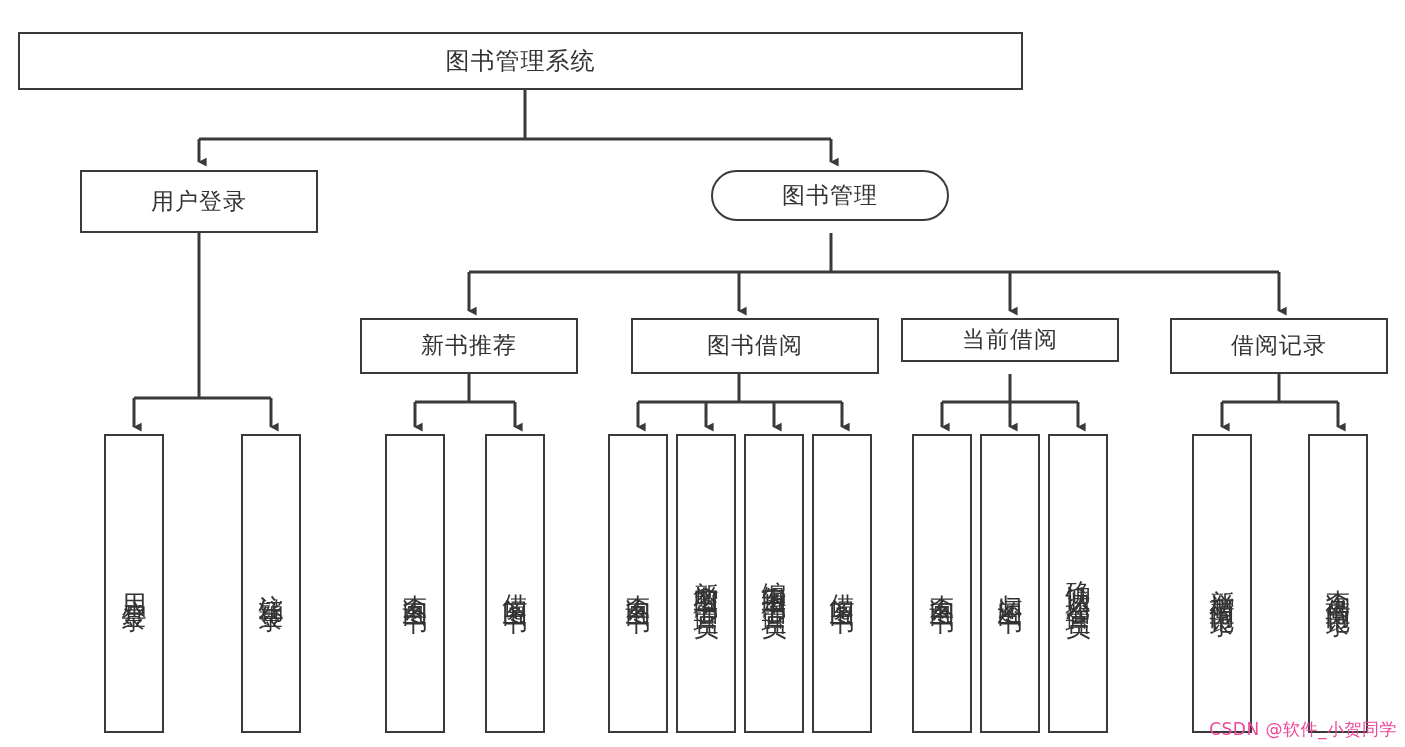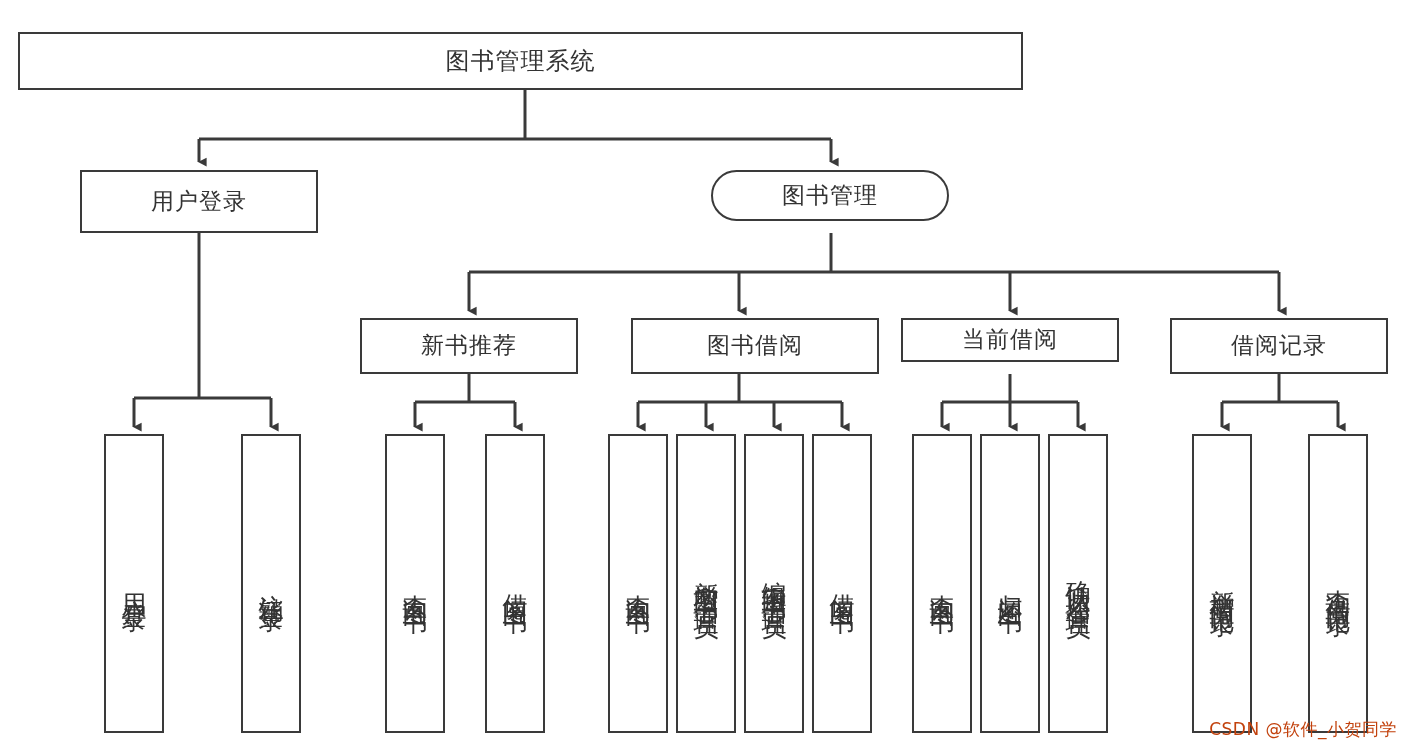--- a/index.html
+++ b/index.html
@@ -64,21 +64,21 @@
     font-size: 25px;
     letter-spacing: 5px;
     line-height: 1;
     max-height: 100%;
   }
   .watermark {
     position: absolute;
     right: 8px;
     bottom: 6px;
     font-size: 17px;
-    color: #c2410c;
+    color: #ec4899;
     letter-spacing: 0.5px;
     white-space: nowrap;
     z-index: 5;
     font-family: "DejaVu Sans", "Liberation Sans", sans-serif;
   }
 </style>
 </head>
 <body>
 
 <div id="diagram-canvas">

